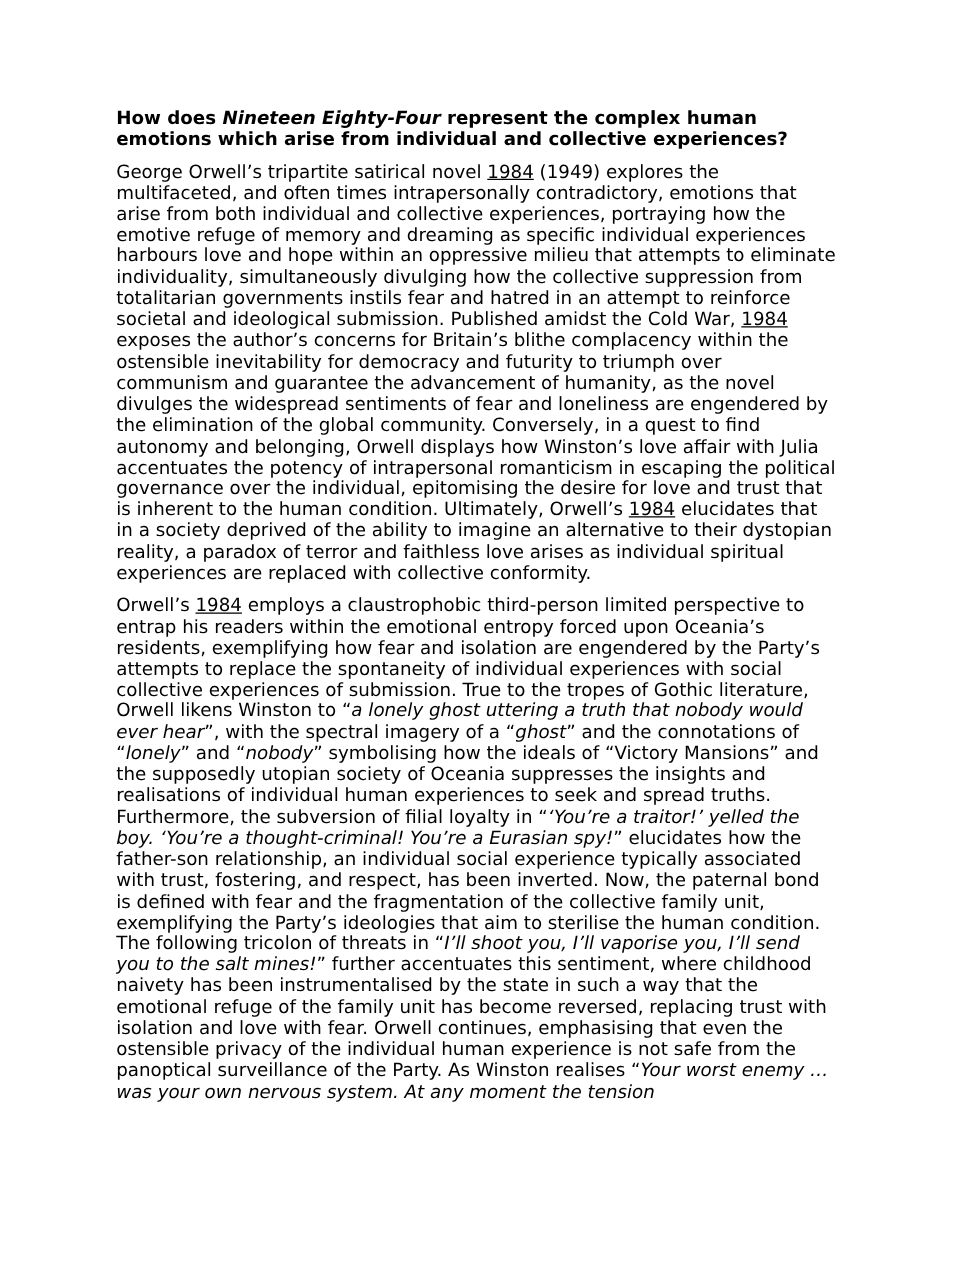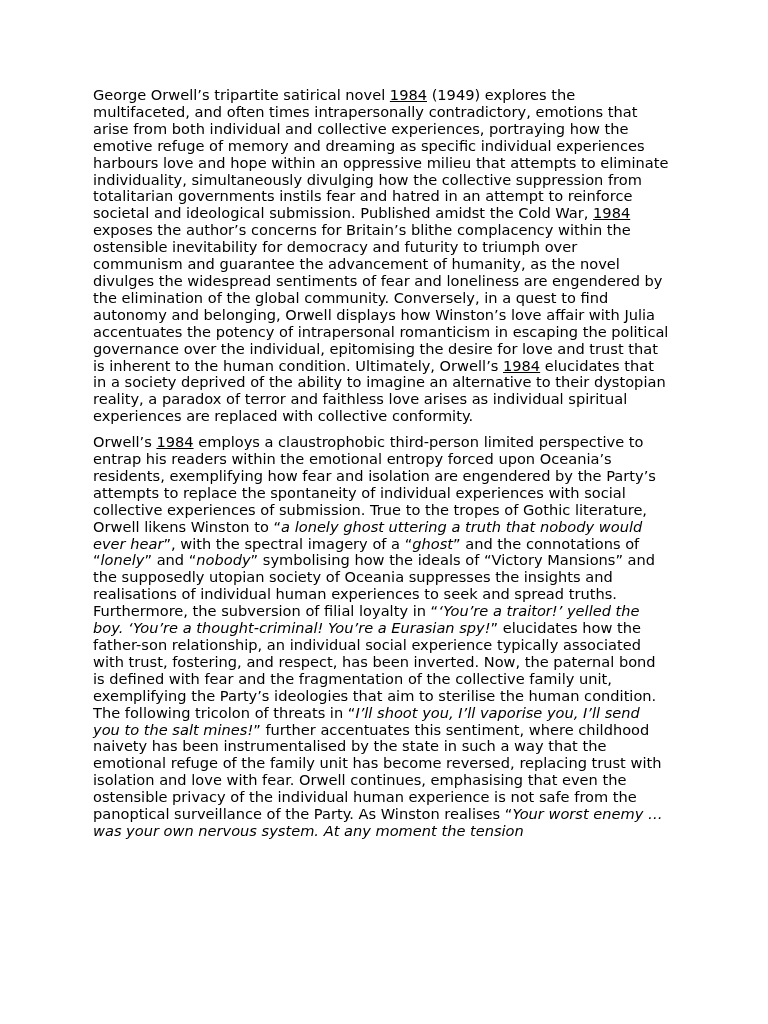--- a/index.html
+++ b/index.html
@@ -11,17 +11,18 @@
   }
   .heading { font-weight:bold; margin:0 0 9px 0; }
   .para { margin:0 12px 9px 0; }
   .u { text-decoration:underline; }
   .i { font-style:italic; }
 </style>
 </head>
 <body>
 
 <div class="page">
+  <p class="heading"><span>How does </span><span class="i">Nineteen Eighty-Four</span><span> represent the complex human emotions which arise from individual and collective experiences?</span></p>
 
   <p class="para"><span>George Orwell’s tripartite satirical novel </span><span class="u">1984</span><span> (1949) explores the multifaceted, and often times intrapersonally contradictory, emotions that arise from both individual and collective experiences, portraying how the emotive refuge of memory and dreaming as specific individual experiences harbours love and hope within an oppressive milieu that attempts to eliminate individuality, simultaneously divulging how the collective suppression from totalitarian governments instils fear and hatred in an attempt to reinforce societal and ideological submission. Published amidst the Cold War, </span><span class="u">1984 </span><span>exposes the author’s concerns for Britain’s blithe complacency within the ostensible inevitability for democracy and futurity to triumph over communism and guarantee the advancement of humanity, as the novel divulges the widespread sentiments of fear and loneliness are engendered by the elimination of the global community. Conversely, in a quest to find autonomy and belonging, Orwell displays how Winston’s love affair with Julia accentuates the potency of intrapersonal romanticism in escaping the political governance over the individual, epitomising the desire for love and trust that is inherent to the human condition. Ultimately, Orwell’s </span><span class="u">1984</span><span> elucidates that in a society deprived of the ability to imagine an alternative to their dystopian reality, a paradox of terror and faithless love arises as individual spiritual experiences are replaced with collective conformity.</span></p>
 
   <p class="para"><span>Orwell’s </span><span class="u">1984</span><span> employs a claustrophobic third-person limited perspective to entrap his readers within the emotional entropy forced upon Oceania’s residents, exemplifying how fear and isolation are engendered by the Party’s attempts to replace the spontaneity of individual experiences with social collective experiences of submission. True to the tropes of Gothic literature, Orwell likens Winston to “</span><span class="i">a lonely ghost uttering a truth that nobody would ever hear</span><span>”, with the spectral imagery of a “</span><span class="i">ghost</span><span>” and the connotations of “</span><span class="i">lonely</span><span>” and “</span><span class="i">nobody</span><span>” symbolising how the ideals of “Victory Mansions” and the supposedly utopian society of Oceania suppresses the insights and realisations of individual human experiences to seek and spread truths. Furthermore, the subversion of filial loyalty in “</span><span class="i">‘You’re a traitor!’ yelled the boy. ‘You’re a thought-criminal! You’re a Eurasian spy!</span><span>” elucidates how the father-son relationship, an individual social experience typically associated with trust, fostering, and respect, has been inverted. Now, the paternal bond is defined with fear and the fragmentation of the collective family unit, exemplifying the Party’s ideologies that aim to sterilise the human condition. The following tricolon of threats in “</span><span class="i">I’ll shoot you, I’ll vaporise you, I’ll send you to the salt mines!</span><span>” further accentuates this sentiment, where childhood naivety has been instrumentalised by the state in such a way that the emotional refuge of the family unit has become reversed, replacing trust with isolation and love with fear. Orwell continues, emphasising that even the ostensible privacy of the individual human experience is not safe from the panoptical surveillance of the Party. As Winston realises “</span><span class="i">Your worst enemy … was your own nervous system. At any moment the tension</span></p>
 </div>
 
 </body></html>

